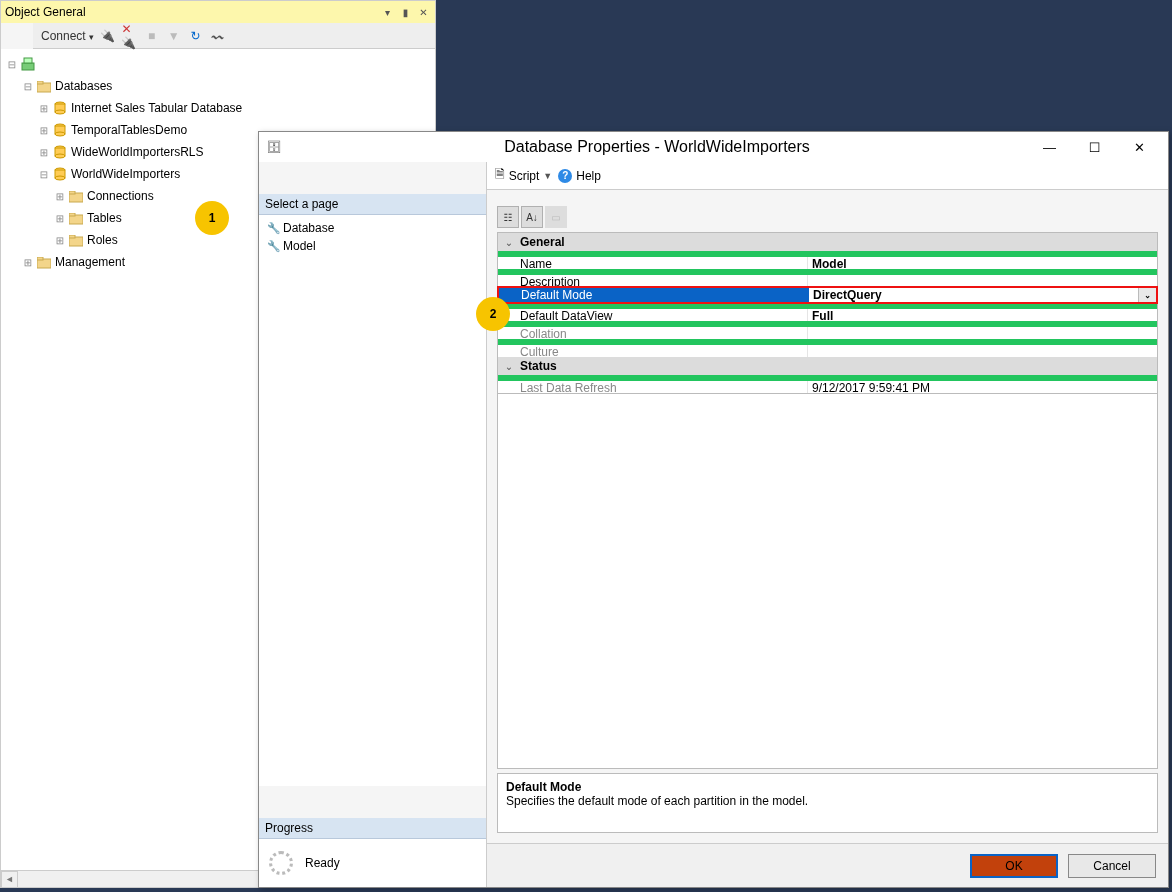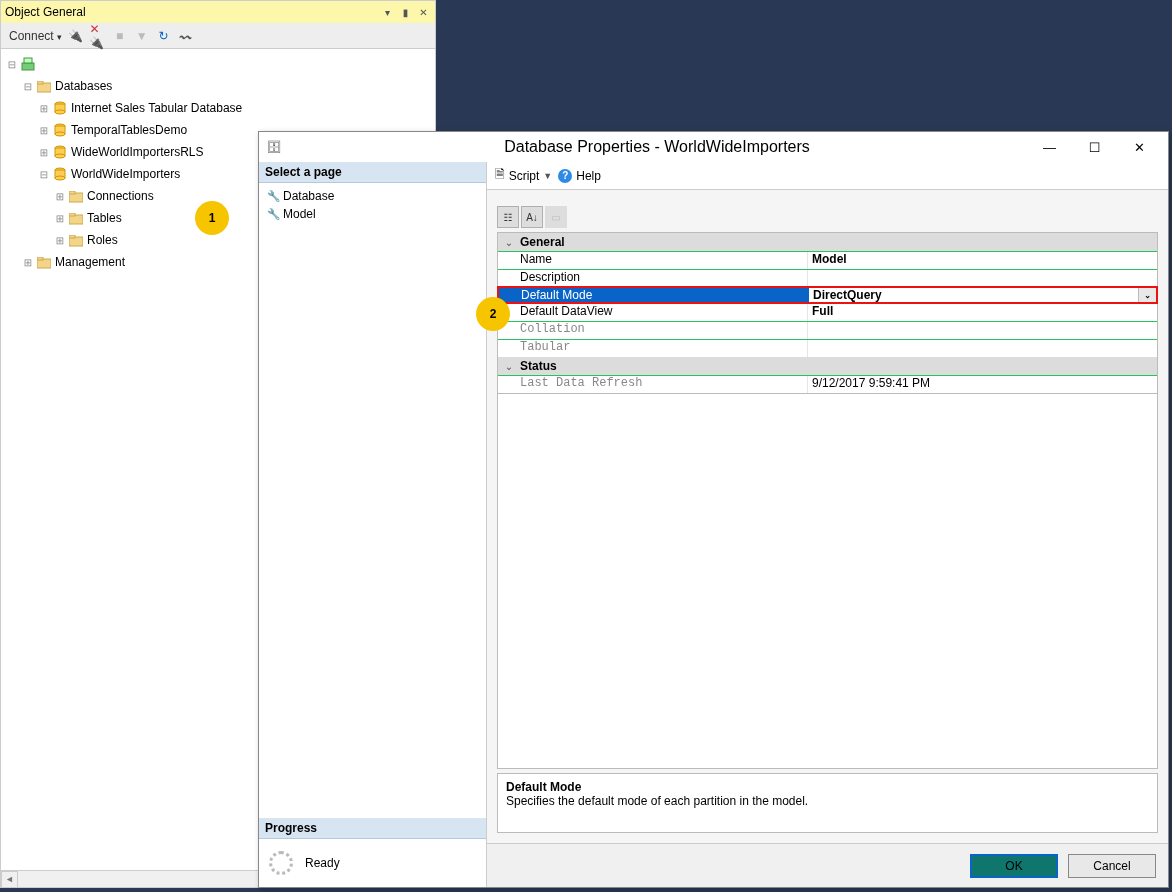--- a/index.html
+++ b/index.html
@@ -7,21 +7,21 @@
 
 
 .explorer-panel { position: absolute; left: 0; top: 0; width: 436px; height: 888px; background: #f5f5f5; border: 1px solid #ccc; }
 .explorer-panel .scrollbar-bottom { position:absolute; left:0; bottom:0; right:0; height:17px; background:#f0f0f0; border-top:1px solid #ccc;}
 .explorer-panel .scrollbar-bottom .sb-left { position:absolute; left:0; top:0; width:17px; height:17px; border:1px solid #ccc; text-align:center; line-height:15px; font-size:9px; color:#777;}
 .explorer-panel .scrollbar-bottom .sb-right { position:absolute; right:0; top:0; width:17px; height:17px; border:1px solid #ccc; text-align:center; line-height:15px; font-size:9px; color:#777;}
 .explorer-header { background: #fdf7ac; height: 22px; display: flex; align-items: center; padding: 0 4px; font-size: 12px; }
 .explorer-header-title { flex: 1; }
 .explorer-header-icons { display:flex; gap:3px; align-items:center; }
 .explorer-header-icons span { width:15px; text-align:center; color:#555; cursor:default; font-size:10px; }
-.explorer-toolbar { height: 26px; background: #eee; border-bottom:1px solid #ccc; display:flex; align-items:center; padding:0 8px; gap:6px; color:#333;}
+.explorer-toolbar { height: 26px; background: #eee; border-bottom:1px solid #ccc; display:flex; align-items:center; padding:0 8px; gap:6px; color:#333;margin-left:32px;}
 .explorer-toolbar .connect-btn { font-size:12px; }
 .explorer-toolbar .tbicon { width:16px; height:16px; display:inline-flex; align-items:center; justify-content:center; font-size:12px; color:#555;}
 .explorer-tree { padding: 4px 0 4px 4px; background:#fff; height: calc(100% - 22px - 26px - 17px); overflow:hidden;}
 .tree-row { display:flex; align-items:center; height:22px; white-space:nowrap; }
 .tree-toggle { width:14px; text-align:center; color:#888; font-size:10px; cursor:pointer;}
 .tree-icon { width:18px; text-align:center; }
 .tree-label { padding-left:2px; }
 .indent1 { padding-left: 16px; }
 .indent2 { padding-left: 32px; }
 .indent3 { padding-left: 48px; }
@@ -32,21 +32,21 @@
 
 
 .dialog { position:absolute; left:258px; top:131px; width:911px; height:757px; background:#fff; border:1px solid #888; box-shadow: 2px 2px 6px rgba(0,0,0,0.25);}
 .dialog-titlebar { height:30px; display:flex; align-items:center; padding:0 6px; background:#fff;}
 .dialog-titlebar .dlg-icon { width:18px; text-align:center; color:#555;}
 .dialog-titlebar .dlg-title { flex:1; font-size:16px; padding-left:4px;text-align:center;}
 .dialog-titlebar .win-btns { display:flex;}
 .dialog-titlebar .win-btn { width:45px; height:28px; display:flex; align-items:center; justify-content:center; font-size:13px; font-family: "Segoe UI Symbol", sans-serif;}
 .dialog-body { display:flex; height: calc(100% - 30px);}
 .dialog-left { width:228px; border-right:1px solid #ccc; display:flex; flex-direction:column; background:#f5f5f5;}
-.left-header { background:#d7e4f2; font-weight:bold; padding:3px 6px; border-bottom:1px solid #b8c8db;}
+.left-header { background:#d7e4f2; font-weight:normal; padding:3px 6px; border-bottom:1px solid #b8c8db;margin-top:32px;}
 .page-list { background:#fff; padding:4px 0;}
 .page-item { display:flex; align-items:center; height:18px; padding-left:8px;}
 .page-item .wrench { width:16px; color:#555; font-size:11px; }
 .left-spacer { flex:1; background:#fff;}
 .left-conn { }
 .left-conn .left-header { }
 .left-conn-body { background:#fff; padding:8px 10px; font-size:12px; line-height:1.4;}
 .left-conn-body .lbl { margin-top:6px; }
 .left-conn-body a { color:#0066cc; text-decoration: underline; }
 .conn-link-row { display:flex; align-items:center; gap:6px; margin-top:10px;}
@@ -57,35 +57,35 @@
 .right-toolbar .tb-item { display:flex; align-items:center; gap:4px; }
 .right-toolbar .dd { font-size:9px; color:#555; }
 .right-toolbar .help-icon { width:14px; height:14px; border-radius:50%; background:#2e8ae6; color:#fff; display:inline-flex; align-items:center; justify-content:center; font-size:10px; font-weight:bold;}
 .right-main { flex:1; background:#f5f5f5; padding:10px; display:flex; flex-direction:column;}
 .prop-toolbar { display:flex; gap:2px; margin:6px 0 4px 0;}
 .prop-toolbar .ptbtn { width:22px; height:22px; border:1px solid #b0b0b0; background:#ddd; display:flex; align-items:center; justify-content:center; font-size:10px; color:#333;}
 .prop-grid { border:1px solid #bbb; background:#fff; flex:0 0 auto;}
 .grid-section { display:flex; align-items:center; background:#dcdcdc; height:18px;}
 .grid-section .sec-toggle { width:22px; text-align:center; font-size:10px; color:#555;}
 .grid-section .sec-title { font-weight:bold; }
-.grid-row { display:flex; height:18px; border-top:1px solid #22c55e;}
+.grid-row { display:flex; height:18px; border-top:6px solid #22c55e;}
 .grid-row .prop-name { width:310px; padding-left:22px; border-right:1px solid #e5e5e5;}
 .grid-row .prop-val { flex:1; padding-left:4px; position:relative;}
 .grid-row.bold .prop-val { font-weight:bold; }
-.grid-row.readonly .prop-name { color:#888;font-family:Liberation Mono, monospace; }
+.grid-row.readonly .prop-name { color:#888; }
 .grid-row.selected { border:2px solid #e11; margin:-1px; position:relative; z-index:2;}
 .grid-row.selected .prop-name { background:#0a63c6; color:#fff; border-right:1px solid #0a63c6;}
 .grid-row.selected .prop-val { font-weight:bold; }
 .grid-row.selected .dd-btn { position:absolute; right:0; top:0; width:18px; height:100%; border-left:1px solid #bbb; background:#e8e8e8; display:flex; align-items:center; justify-content:center; font-size:8px;}
 .prop-fill { flex:1; background:#fff; border:1px solid #bbb; border-top:none;}
 .prop-desc { border:1px solid #bbb; background:#fff; padding:6px 8px; margin-top:4px; height:60px;}
 .prop-desc .desc-title { font-weight:bold; }
 .dialog-buttons { height:44px; background:#f0f0f0; border-top:1px solid #ccc; display:flex; align-items:center; justify-content:flex-end; padding:0 12px; gap:10px;}
 .dlg-btn { width:88px; height:24px; border:1px solid #888; background:#e8e8e8; display:flex; align-items:center; justify-content:center;}
-.dlg-btn.primary { border:2px solid #0a63c6; background:#0f766e;}
+.dlg-btn.primary { border:2px solid #0a63c6; background:#c2410c;}
 </style>
 </head>
 <body>
 
 <div class="explorer-panel">
   <div class="explorer-header">
     <span class="explorer-header-title">Object General</span>
     <div class="explorer-header-icons">
       <span>▾</span>
       <span>▮</span>
@@ -271,21 +271,21 @@
           </div>
           <div class="grid-row bold">
             <div class="prop-name">Default DataView</div>
             <div class="prop-val">Full</div>
           </div>
           <div class="grid-row readonly">
             <div class="prop-name">Collation</div>
             <div class="prop-val"></div>
           </div>
           <div class="grid-row readonly">
-            <div class="prop-name">Tabular</div>
+            <div class="prop-name">Culture</div>
           </div>
           <div class="grid-section">
             <span class="sec-toggle">⌄</span>
             <span class="sec-title">Status</span>
           </div>
           <div class="grid-row readonly">
             <div class="prop-name">Last Data Refresh</div>
             <div class="prop-val">9/12/2017 9:59:41 PM</div>
           </div>
         </div>

